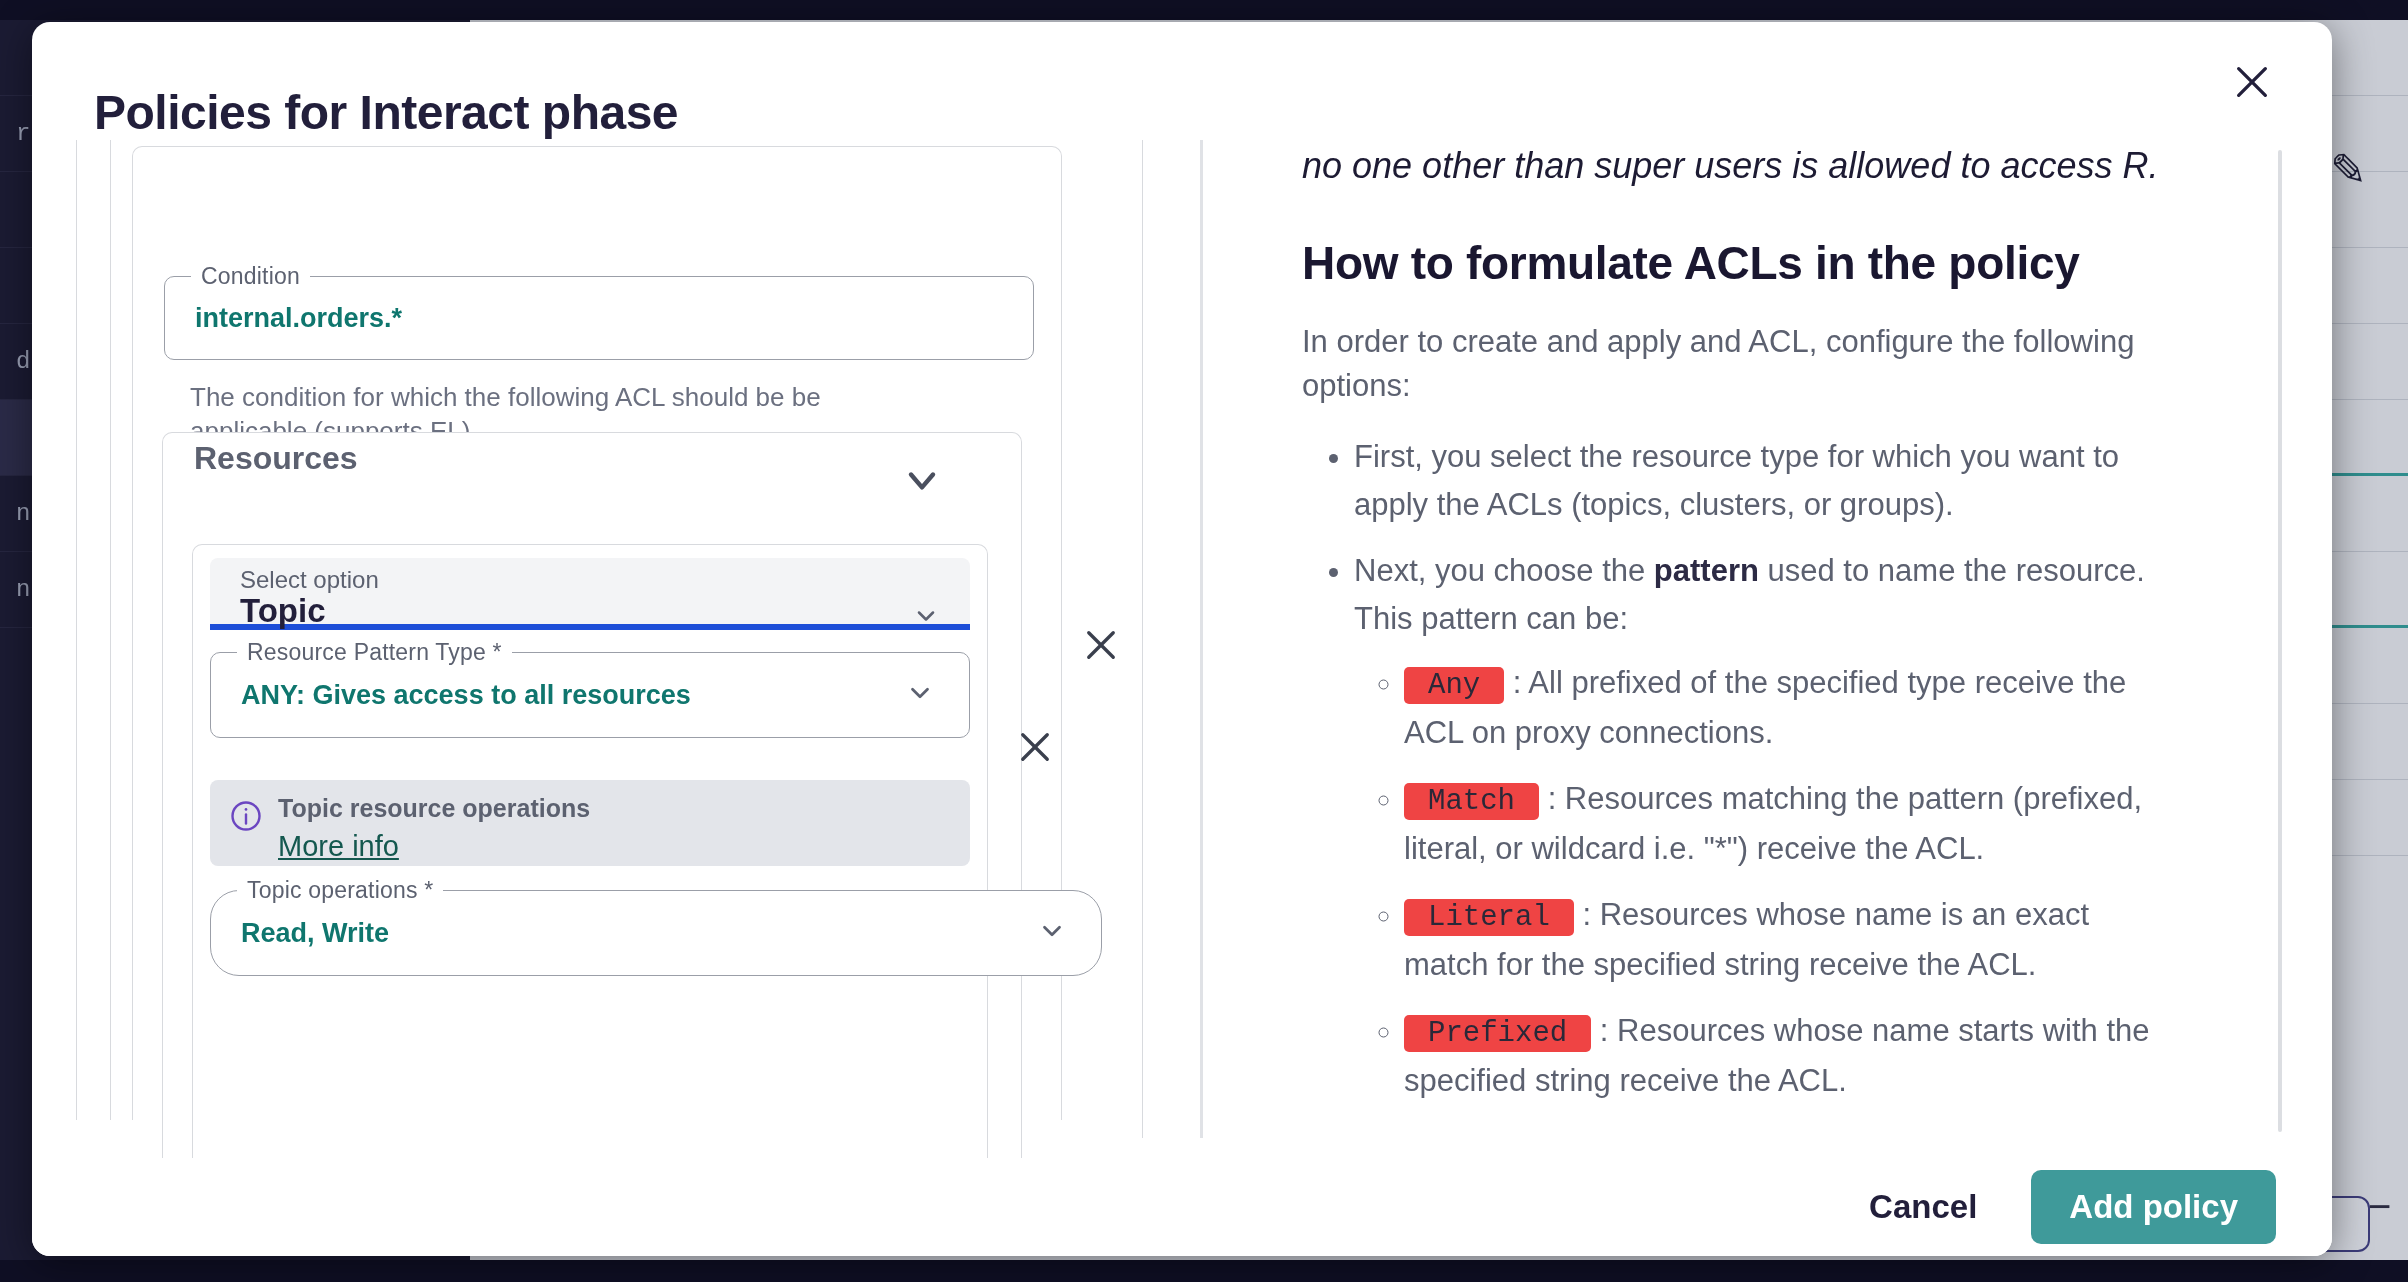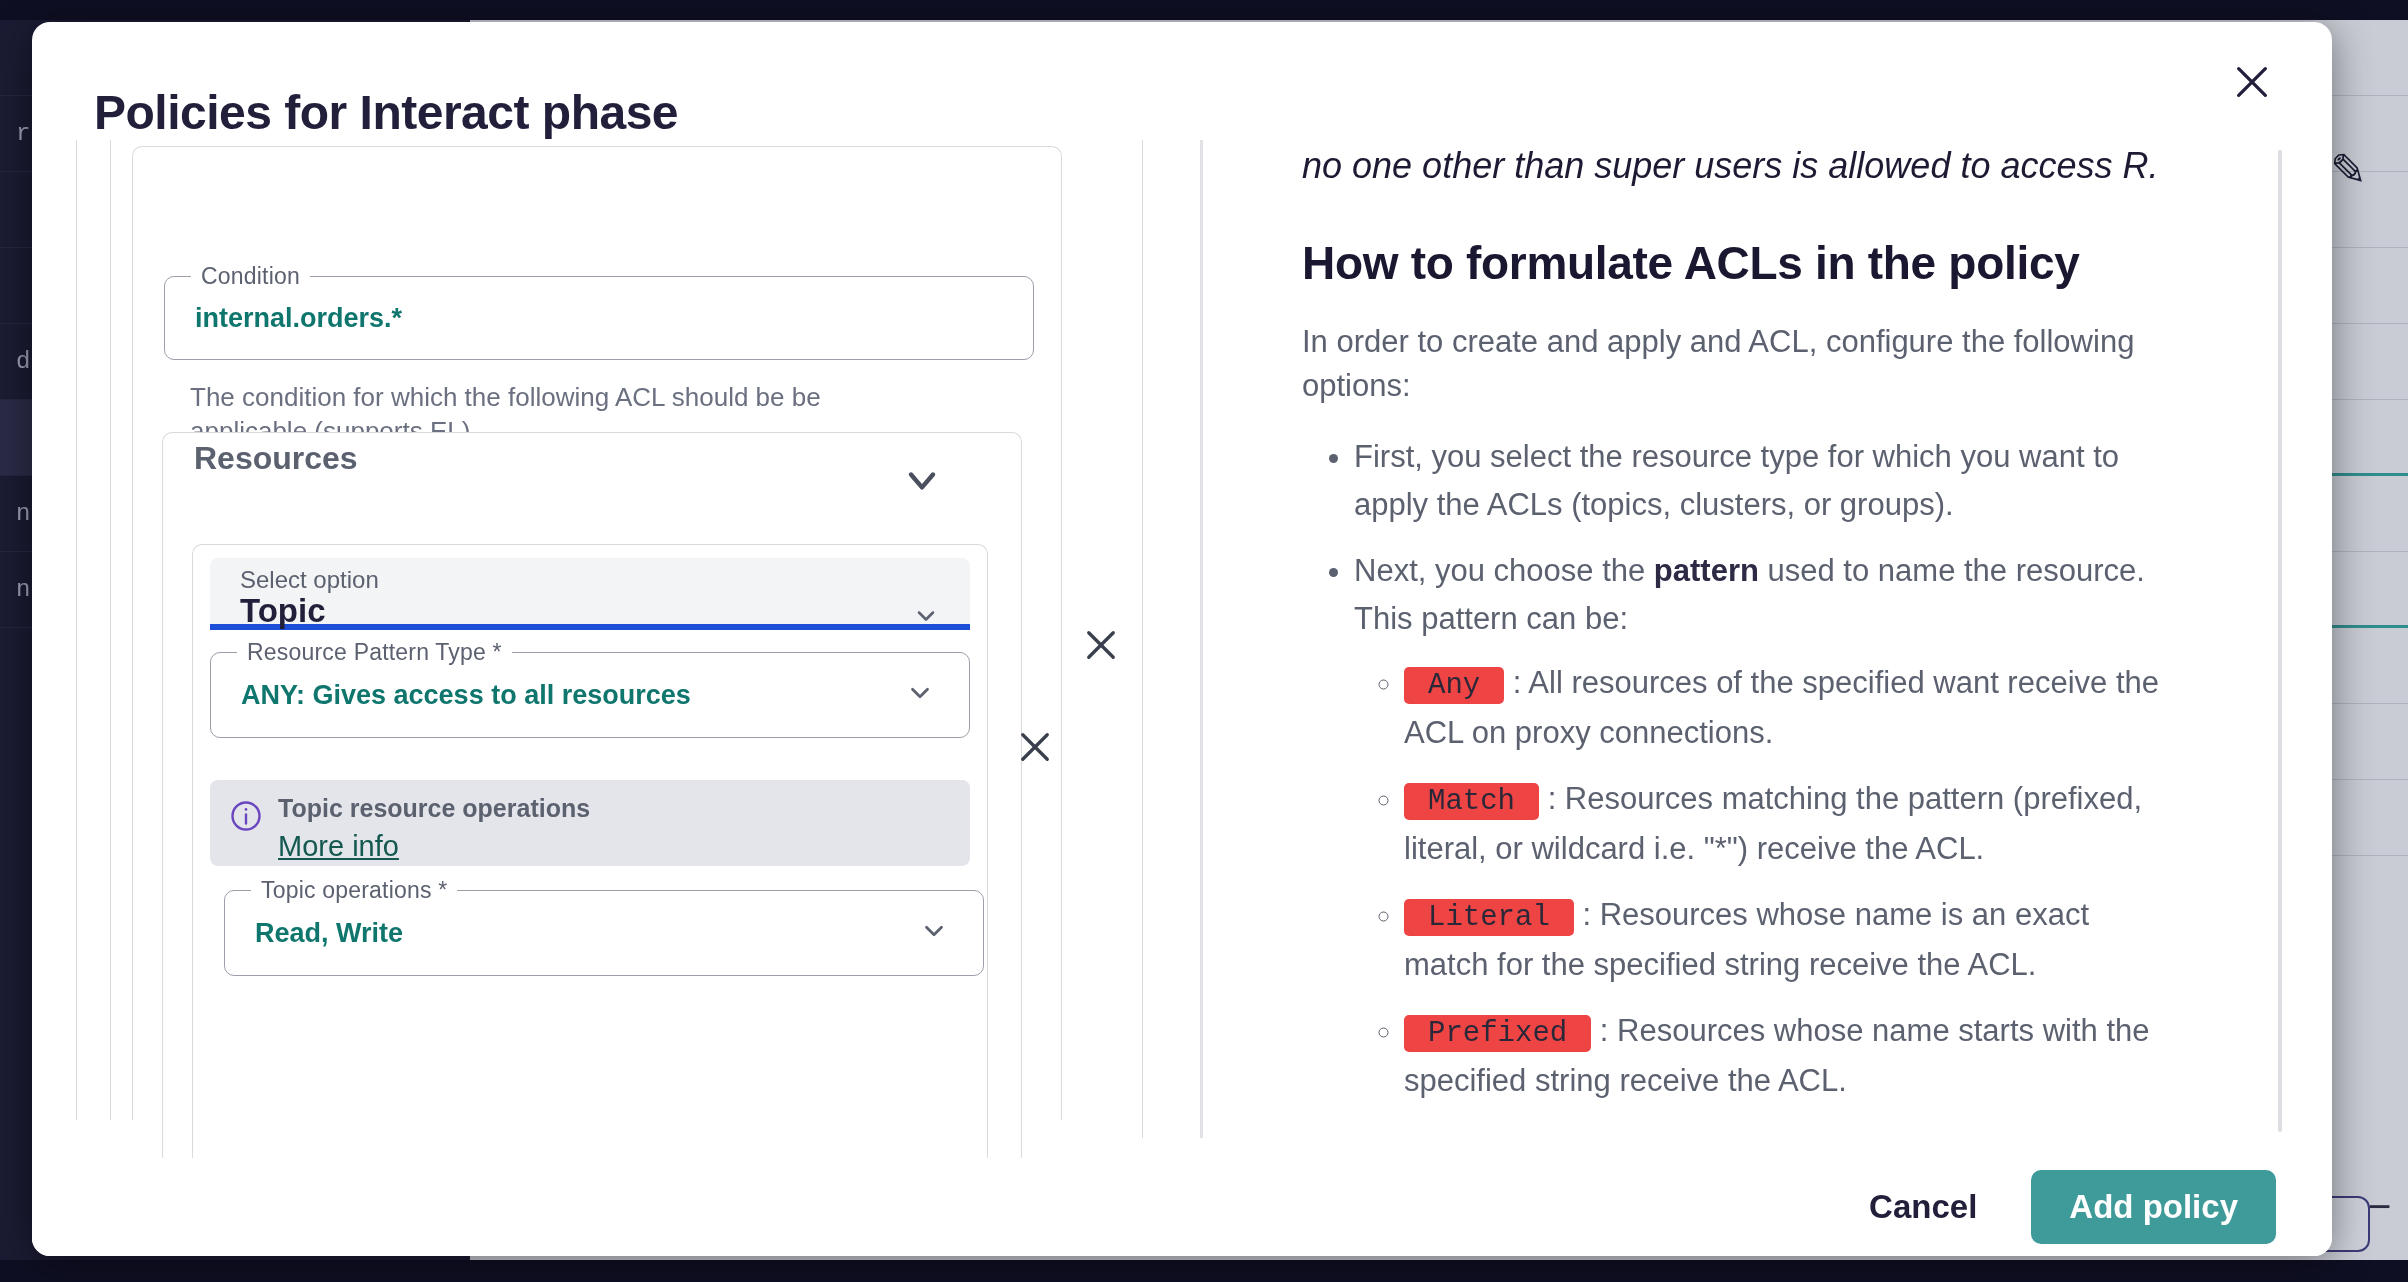--- a/index.html
+++ b/index.html
@@ -162,21 +162,21 @@
   }
   #info-text {
     position: absolute; left: 68px; top: 14px;
     font-size: 25px; font-weight: bold; color: #5c6170;
   }
   #info-link {
     position: absolute; left: 68px; top: 50px;
     font-size: 29px; color: #14584f; text-decoration: underline; cursor: pointer;
   }
 
-  #f-ops { left: 192px; top: 750px; width: 760px; height: 86px; }
+  #f-ops { left: 178px; top: 750px; width: 892px; height: 86px; border-radius: 29px; }
 
   
   .x-btn {
     position: absolute; width: 62px; height: 62px;
     display: flex; align-items: center; justify-content: center;
     cursor: pointer; color: #3a3f4d;
   }
   #x-outer { left: 1038px; top: 474px; }
   #x-inner { left: 972px; top: 576px; }
 
@@ -372,21 +372,21 @@
         <p class="q">no one other than super users is allowed to access R.</p>
         <h2>How to formulate ACLs in the policy</h2>
         <p class="intro">In order to create and apply and ACL, configure the following options:</p>
         <ul>
           <li>
             <span>First, you select the resource type for which you want to apply the ACLs (topics, clusters, or groups).</span>
           </li>
           <li>
             <span>Next, you choose the </span><b>pattern</b><span> used to name the resource. This pattern can be:</span>
             <ul>
-              <li><code>Any</code><span> : All resources of the specified want receive the ACL on proxy connections.</span></li>
+              <li><code>Any</code><span> : All prefixed of the specified type receive the ACL on proxy connections.</span></li>
               <li><code>Match</code><span> : Resources matching the pattern (prefixed, literal, or wildcard i.e. "*") receive the ACL.</span></li>
               <li><code>Literal</code><span> : Resources whose name is an exact match for the specified string receive the ACL.</span></li>
               <li><code>Prefixed</code><span> : Resources whose name starts with the specified string receive the ACL.</span></li>
 
             </ul>
           </li>
         </ul>
       </div>
       <div id="scroll-track-right"></div>
     </div>

